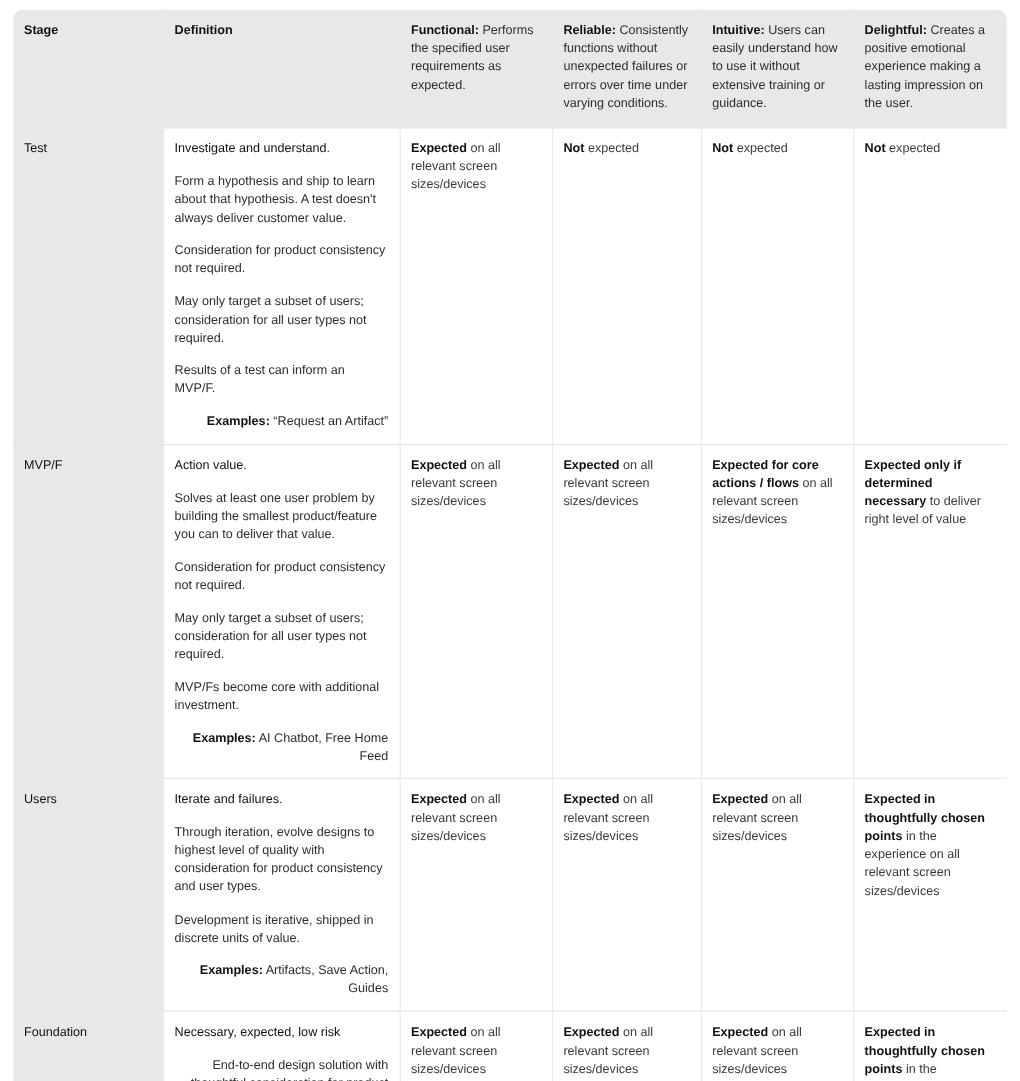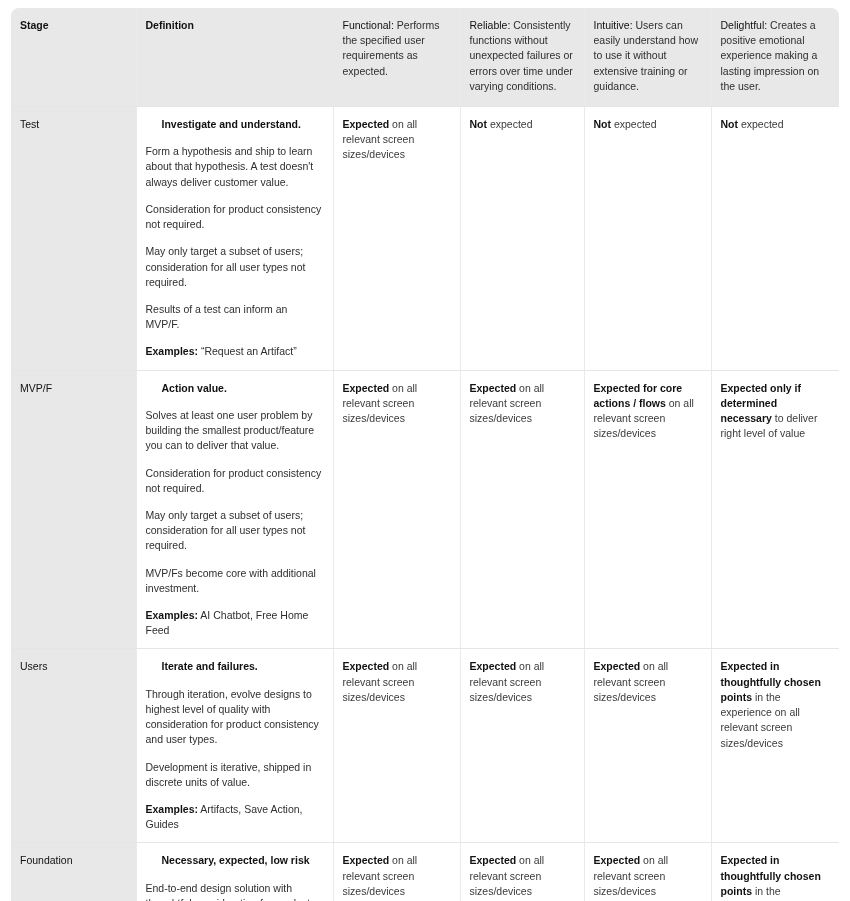--- a/index.html
+++ b/index.html
@@ -61,21 +61,21 @@
     border-right: none;
   }
 
   
   thead tr th {
     background: #e8e8e8;
     height: 78px;
     border-bottom: 1px solid #dcdcdc;
   }
   thead tr th .hd-title {
-    font-weight: normal;
+    font-weight: bold;
     color: #111111;
   }
   thead tr th.stage-head,
   thead tr th.def-head {
     font-weight: bold;
     color: #111111;
   }
 
   
   td.stage-cell {
@@ -88,25 +88,26 @@
 
   tbody tr:last-child td {
     border-bottom: none;
   }
 
   .para {
     margin: 0 0 12px 0;
   }
   .para:last-child {
     margin-bottom: 0;
+    text-align: right;
   }
   .lead {
-    font-weight: bold;
-    color: #111111;
-    margin: 0 0 12px 16px;
+    font-weight: normal;
+    color: #111111;
+    margin: 0 0 12px 0;
   }
   .ex-label {
     font-weight: bold;
     color: #111111;
   }
   .body-text {
     color: #2e2e2e;
   }
   .crit-strong {
     font-weight: bold;

